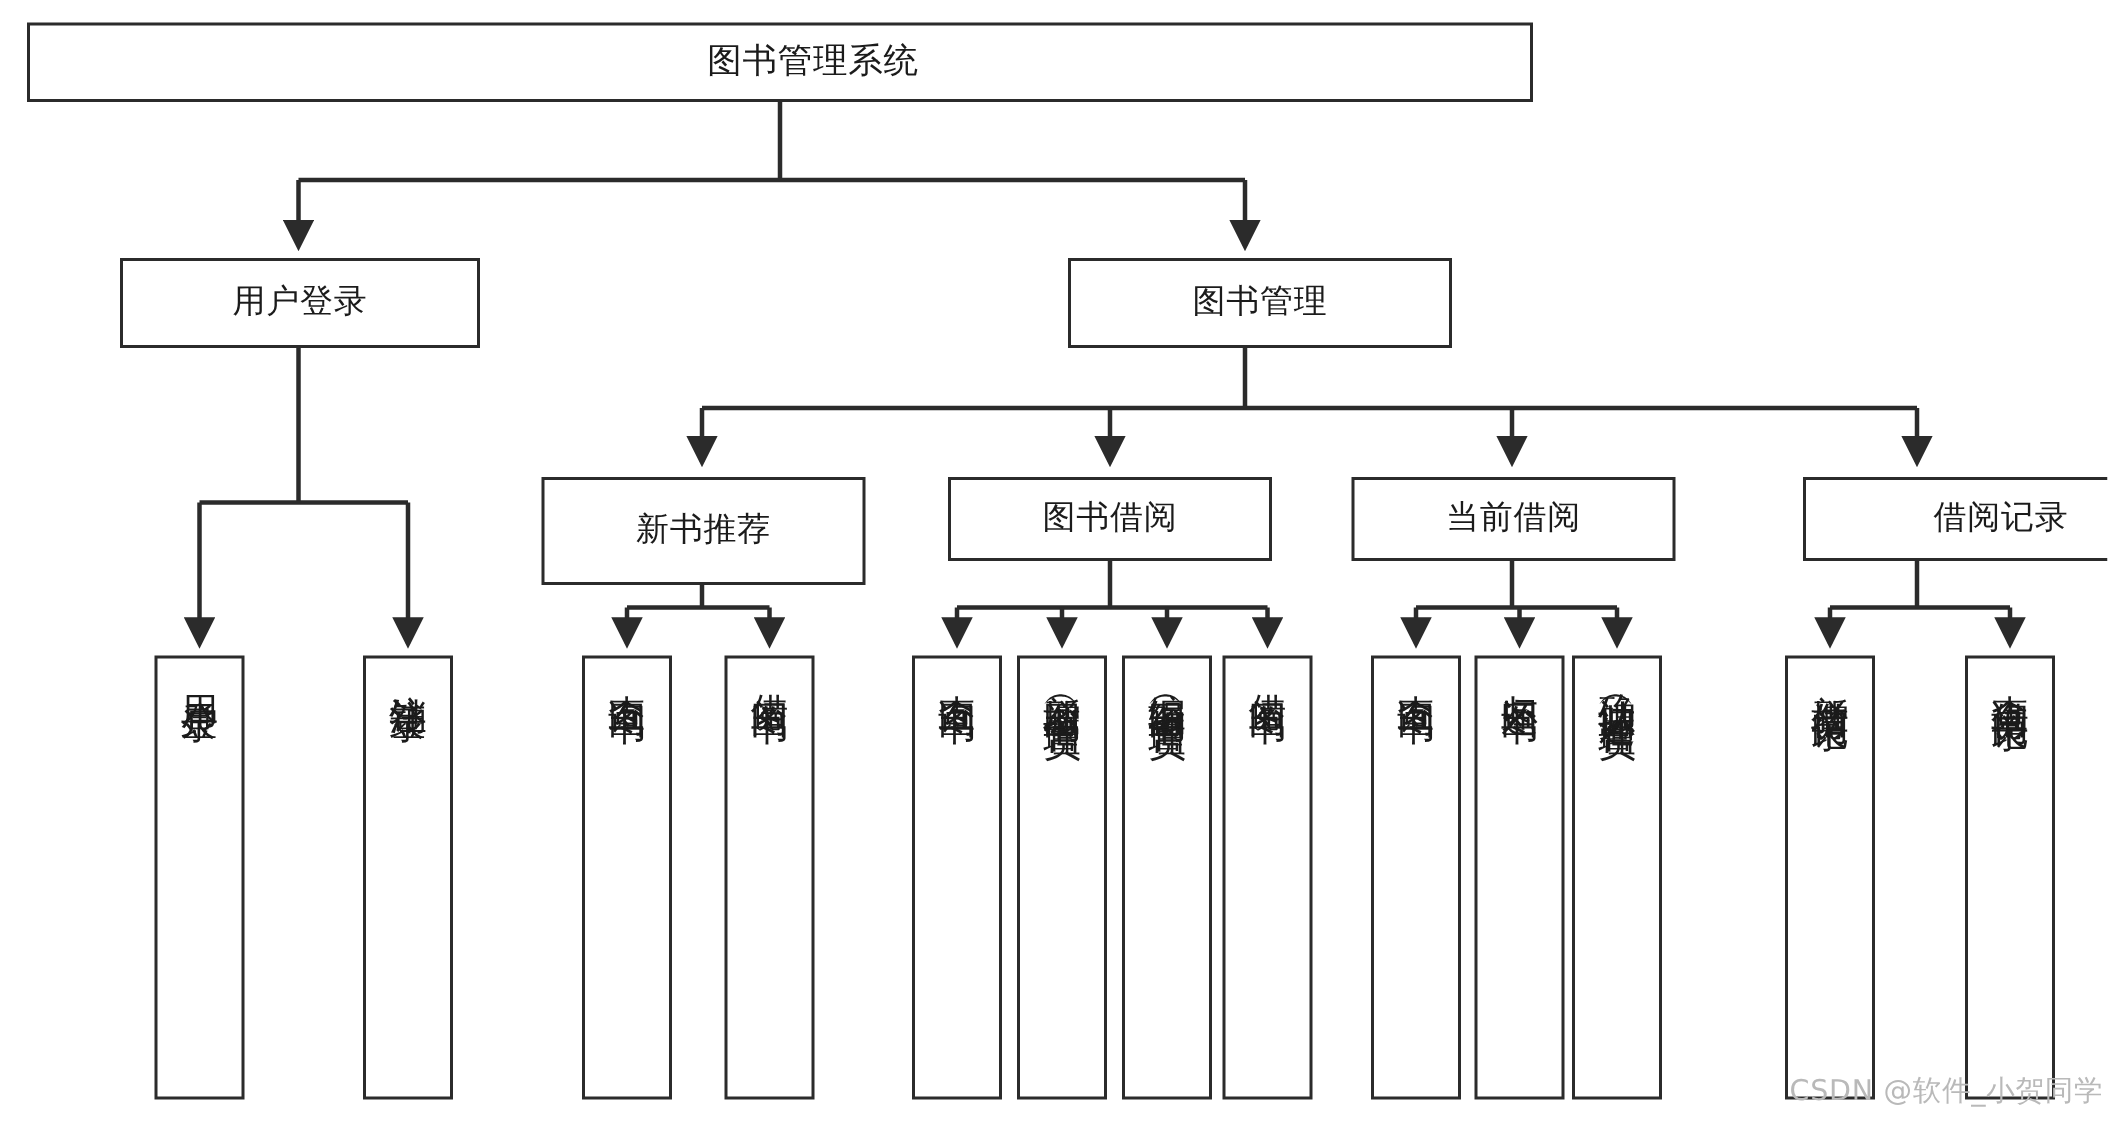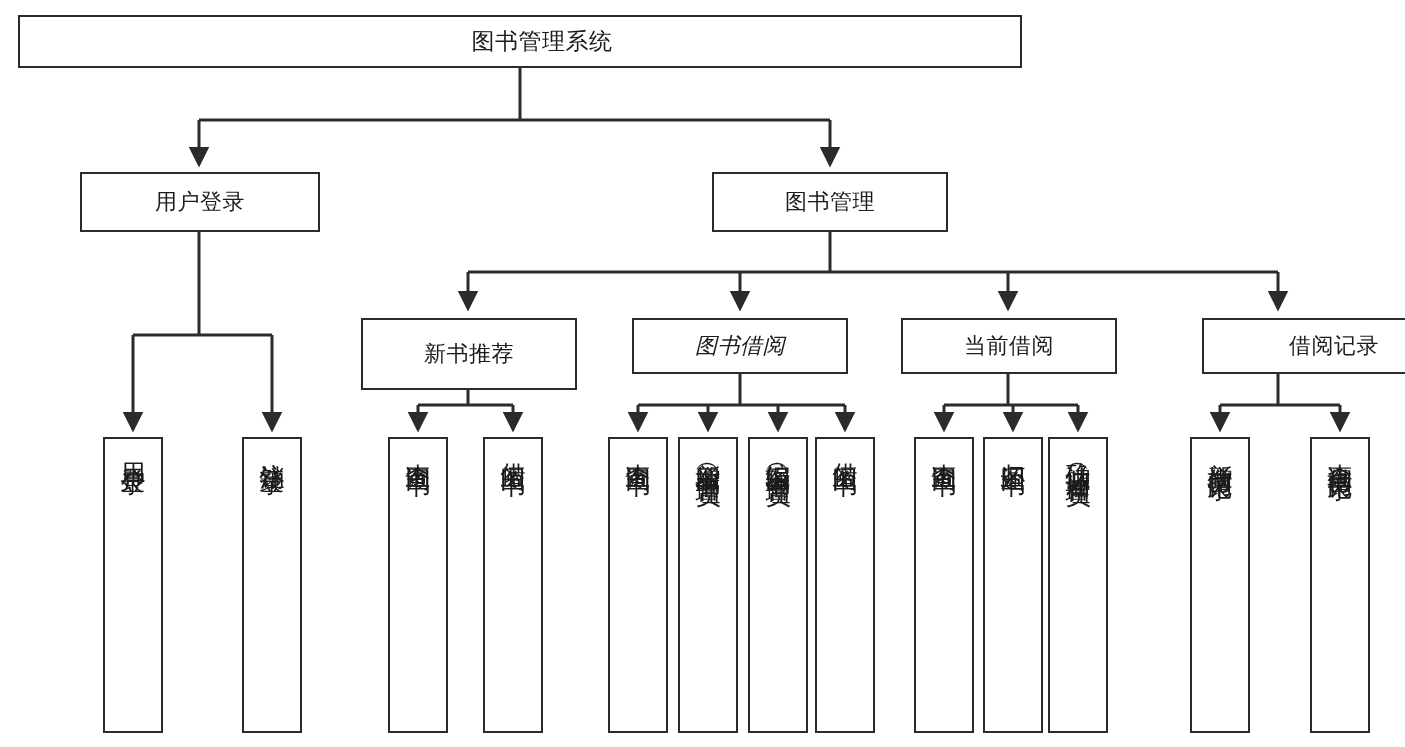--- a/index.html
+++ b/index.html
@@ -132,28 +132,28 @@
     </g>
   </svg>
 
   <div class="node horizontal root" style="left:18px; top:15px; width:1004px; height:53px;">
     <span class="node-label">图书管理系统</span>
   </div>
 
   <div class="node horizontal" style="left:80px; top:172px; width:240px; height:60px;">
     <span class="node-label">用户登录</span>
   </div>
-  <div class="node horizontal" style="left:712px; top:172px; width:236px; height:60px;">
+  <div class="node horizontal" style="left:712px; top:172px; width:256px; height:60px;">
     <span class="node-label">图书管理</span>
   </div>
 
   <div class="node horizontal" style="left:361px; top:318px; width:216px; height:72px;">
     <span class="node-label">新书推荐</span>
   </div>
-  <div class="node horizontal" style="left:632px; top:318px; width:216px; height:56px;font-style:italic;">
+  <div class="node horizontal" style="left:632px; top:318px; width:216px; height:56px;">
     <span class="node-label">图书借阅</span>
   </div>
   <div class="node horizontal" style="left:901px; top:318px; width:216px; height:56px;">
     <span class="node-label">当前借阅</span>
   </div>
   <div class="node horizontal" style="left:1202px; top:318px; width:216px; height:56px;padding-left:48px;">
     <span class="node-label">借阅记录</span>
   </div>
 
   <div class="node vertical" style="left:103px; top:437px; width:60px; height:296px;">
@@ -193,14 +193,15 @@
     <span class="node-label">确认归还（管理员）</span>
   </div>
 
   <div class="node vertical" style="left:1190px; top:437px; width:60px; height:296px;">
     <span class="node-label">新增借阅记录</span>
   </div>
   <div class="node vertical" style="left:1310px; top:437px; width:60px; height:296px;">
     <span class="node-label">查询借阅记录</span>
   </div>
 
+  <div class="watermark">CSDN @软件_小贺同学</div>
 
 </div>
 
 </body></html>

